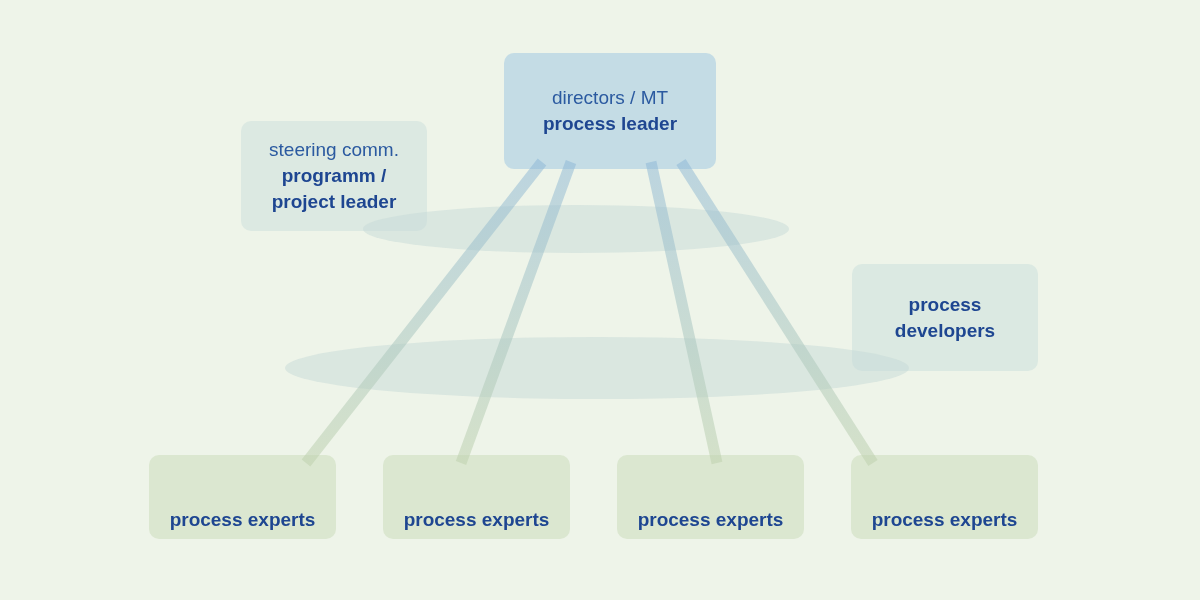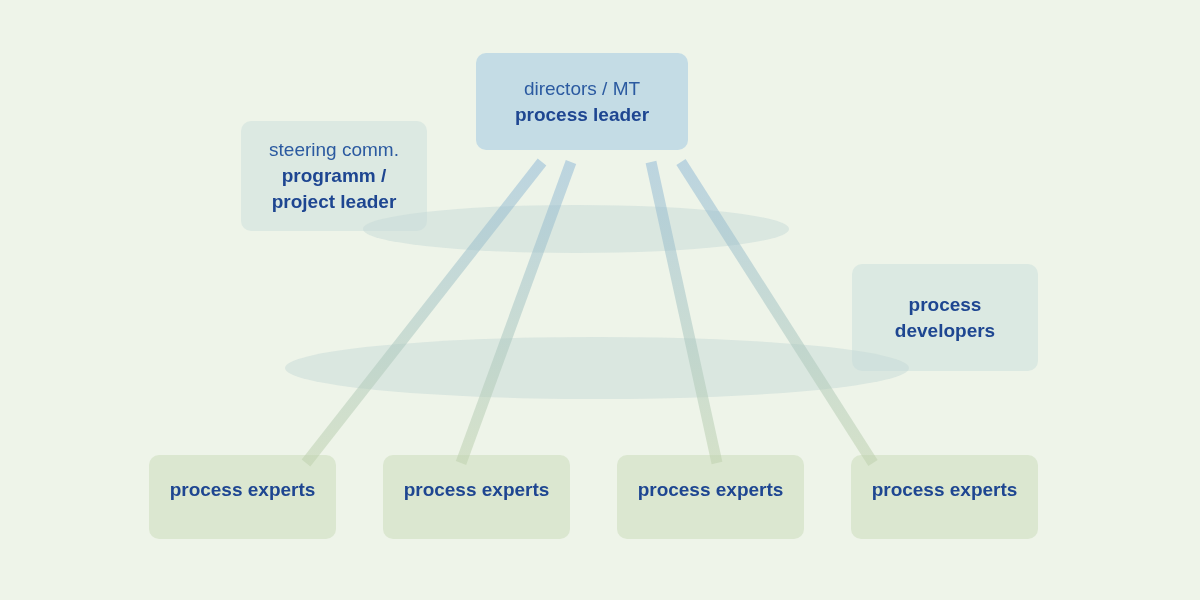--- a/index.html
+++ b/index.html
@@ -10,21 +10,21 @@
     background: #eef4e9;
     overflow: hidden;
     font-family: "Liberation Sans", sans-serif;
   }
   
   .box-bg {
     position: absolute;
     border-radius: 10px;
     z-index: 1;
   }
-  .pos-owners     { left: 476px; top: 53px;  width: 212px; height: 97px; }
+  .pos-owners     { left: 504px; top: 53px;  width: 212px; height: 116px; }
   .pos-steering   { left: 241px; top: 121px; width: 186px; height: 110px; }
   .pos-developers { left: 852px; top: 264px; width: 186px; height: 107px; }
   .pos-expert1    { left: 149px; top: 455px; width: 187px; height: 84px; }
   .pos-expert2    { left: 383px; top: 455px; width: 187px; height: 84px; }
   .pos-expert3    { left: 617px; top: 455px; width: 187px; height: 84px; }
   .pos-expert4    { left: 851px; top: 455px; width: 187px; height: 84px; }
   .bg-owners     { background: #c4dce5; }
   .bg-steering   { background: #dce9e2; }
   .bg-developers { background: #dbe9e2; }
   .bg-expert     { background: #dbe7d0; }
@@ -40,21 +40,21 @@
     position: absolute;
     z-index: 3;
     display: flex;
     flex-direction: column;
     align-items: center;
     justify-content: center;
     text-align: center;
     font-size: 19px;
     line-height: 26px;
   }
-  .box-text.experts-pad { padding-bottom: 14px; box-sizing: border-box; }
+  .box-text.experts-pad { padding-bottom: 14px; box-sizing: border-box; margin-top: 30px; }
   .t-reg  { color: #2b5aa0; font-weight: 400; }
   .t-bold { color: #1e4691; font-weight: 700; }
 </style>
 </head>
 <body>
 
 <div class="stage">
 
   <div class="box-bg pos-owners bg-owners"></div>
   <div class="box-bg pos-steering bg-steering"></div>

